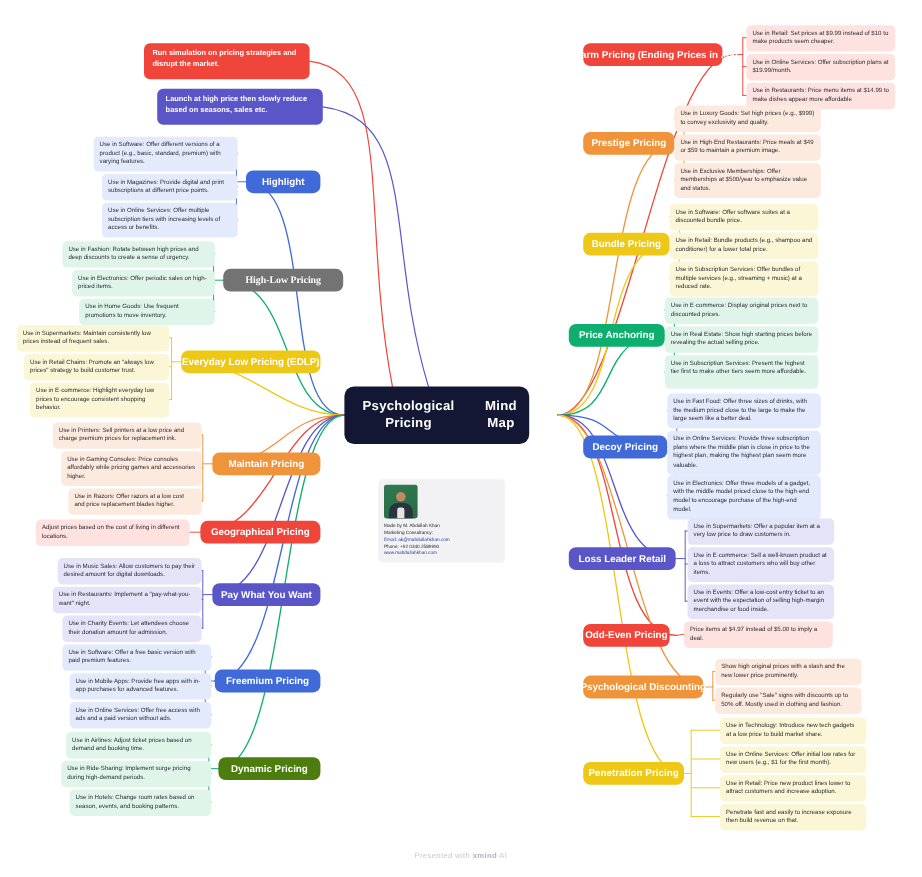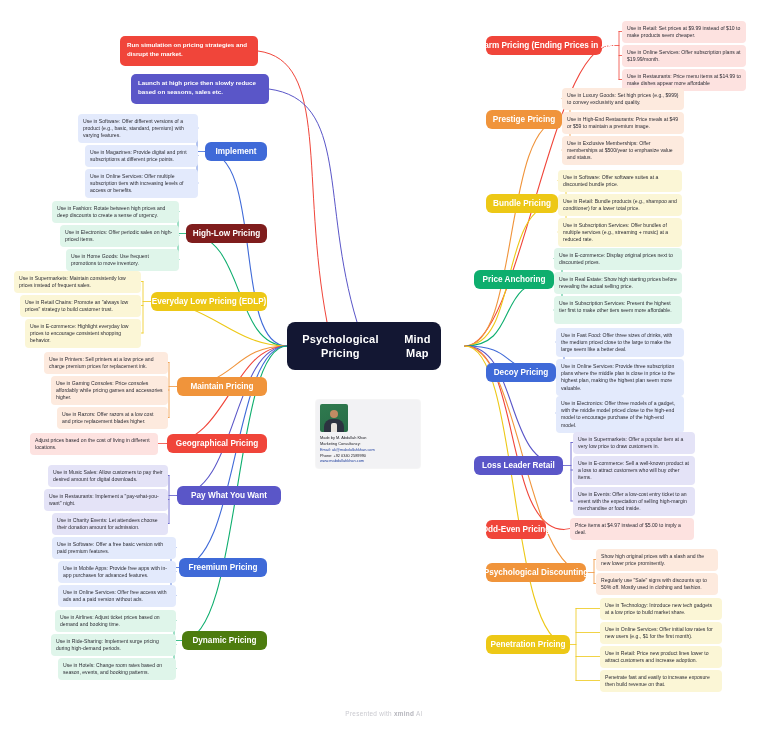--- a/index.html
+++ b/index.html
@@ -199,39 +199,39 @@
       <path d="M576,608.5 L576,680.5" stroke="#edc816" fill="none" stroke-width="0.8" stroke-linecap="round"></path>
       <path d="M568,644.5 L576,644.5" stroke="#edc816" fill="none" stroke-width="0.8" stroke-linecap="round"></path>
       <path d="M576,608.5 L600,608.5" stroke="#edc816" fill="none" stroke-width="0.8" stroke-linecap="round"></path>
       <path d="M576,632.5 L600,632.5" stroke="#edc816" fill="none" stroke-width="0.8" stroke-linecap="round"></path>
       <path d="M576,656.5 L600,656.5" stroke="#edc816" fill="none" stroke-width="0.8" stroke-linecap="round"></path>
       <path d="M576,680.5 L600,680.5" stroke="#edc816" fill="none" stroke-width="0.8" stroke-linecap="round"></path>
     </svg>
   <div id="nodes">
       <div class="note" style="left: 120px; top: 36px; width: 138px; min-height: 30px; background: rgb(240, 69, 58);">Run simulation on pricing strategies and disrupt the market.</div>
       <div class="note" style="left: 131px; top: 74px; width: 138px; min-height: 30px; background: rgb(90, 86, 200);">Launch at high price then slowly reduce based on seasons, sales etc.</div>
-      <div class="topic" style="left: 205px; top: 142px; width: 62px; min-height: 19px; background: rgb(63, 106, 216);">Implement</div>
+      <div class="topic" style="left: 205px; top: 142px; width: 62px; min-height: 19px; background: rgb(63, 106, 216);">Highlight</div>
       <div class="leaf" style="left: 78px; top: 114px; width: 120px; min-height: 28px; background: rgb(227, 234, 252);">Use in Software: Offer different versions of a product (e.g., basic, standard, premium) with varying features.</div>
       <div class="leaf" style="left: 85px; top: 145px; width: 113px; min-height: 21px; background: rgb(227, 234, 252);">Use in Magazines: Provide digital and print subscriptions at different price points.</div>
       <div class="leaf" style="left: 85px; top: 169px; width: 113px; min-height: 28px; background: rgb(227, 234, 252);">Use in Online Services: Offer multiple subscription tiers with increasing levels of access or benefits.</div>
-      <div class="topic" style="left: 186px; top: 224px; width: 81px; min-height: 19px; background: #7f1d1d;">High-Low Pricing</div>
+      <div class="topic" style="left: 186px; top: 224px; width: 100px; min-height: 19px; background: #737373; font-family: Liberation Serif, serif;">High-Low Pricing</div>
       <div class="leaf" style="left: 52px; top: 201px; width: 127px; min-height: 21px; background: rgb(223, 245, 234);">Use in Fashion: Rotate between high prices and deep discounts to create a sense of urgency.</div>
       <div class="leaf" style="left: 60px; top: 225px; width: 119px; min-height: 21px; background: rgb(223, 245, 234);">Use in Electronics: Offer periodic sales on high-priced items.</div>
       <div class="leaf" style="left: 66px; top: 249px; width: 113px; min-height: 21px; background: rgb(223, 245, 234);">Use in Home Goods: Use frequent promotions to move inventory.</div>
       <div class="topic" style="left: 151px; top: 292px; width: 116px; min-height: 19px; background: rgb(237, 200, 22);">Everyday Low Pricing (EDLP)</div>
       <div class="leaf" style="left: 14px; top: 271px; width: 127px; min-height: 21px; background: rgb(251, 246, 214);">Use in Supermarkets: Maintain consistently low prices instead of frequent sales.</div>
       <div class="leaf" style="left: 20px; top: 295px; width: 121px; min-height: 21px; background: rgb(251, 246, 214);">Use in Retail Chains: Promote an "always low prices" strategy to build customer trust.</div>
       <div class="leaf" style="left: 25px; top: 319px; width: 116px; min-height: 28px; background: rgb(251, 246, 214);">Use in E-commerce: Highlight everyday low prices to encourage consistent shopping behavior.</div>
       <div class="topic" style="left: 177px; top: 377px; width: 90px; min-height: 19px; background: rgb(240, 148, 59);">Maintain Pricing</div>
       <div class="leaf" style="left: 44px; top: 352px; width: 124px; min-height: 21px; background: rgb(253, 234, 222);">Use in Printers: Sell printers at a low price and charge premium prices for replacement ink.</div>
       <div class="leaf" style="left: 51px; top: 376px; width: 117px; min-height: 28px; background: rgb(253, 234, 222);">Use in Gaming Consoles: Price consoles affordably while pricing games and accessories higher.</div>
       <div class="leaf" style="left: 57px; top: 407px; width: 111px; min-height: 21px; background: rgb(253, 234, 222);">Use in Razors: Offer razors at a low cost and price replacement blades higher.</div>
       <div class="topic" style="left: 167px; top: 434px; width: 100px; min-height: 19px; background: rgb(240, 69, 58);">Geographical Pricing</div>
       <div class="leaf" style="left: 30px; top: 433px; width: 128px; min-height: 21px; background: rgb(253, 226, 224);">Adjust prices based on the cost of living in different locations.</div>
-      <div class="topic" style="left: 177px; top: 486px; width: 104px; min-height: 19px; background: rgb(90, 86, 200);">Pay What You Want</div>
+      <div class="topic" style="left: 177px; top: 486px; width: 90px; min-height: 19px; background: rgb(90, 86, 200);">Pay What You Want</div>
       <div class="leaf" style="left: 48px; top: 465px; width: 120px; min-height: 21px; background: rgb(228, 227, 247);">Use in Music Sales: Allow customers to pay their desired amount for digital downloads.</div>
       <div class="leaf" style="left: 44px; top: 489px; width: 124px; min-height: 21px; background: rgb(228, 227, 247);">Use in Restaurants: Implement a "pay-what-you-want" night.</div>
       <div class="leaf" style="left: 52px; top: 513px; width: 116px; min-height: 21px; background: rgb(228, 227, 247);">Use in Charity Events: Let attendees choose their donation amount for admission.</div>
       <div class="topic" style="left: 179px; top: 558px; width: 88px; min-height: 19px; background: rgb(63, 106, 216);">Freemium Pricing</div>
       <div class="leaf" style="left: 52px; top: 537px; width: 124px; min-height: 21px; background: rgb(227, 234, 252);">Use in Software: Offer a free basic version with paid premium features.</div>
       <div class="leaf" style="left: 58px; top: 561px; width: 118px; min-height: 21px; background: rgb(227, 234, 252);">Use in Mobile Apps: Provide free apps with in-app purchases for advanced features.</div>
       <div class="leaf" style="left: 58px; top: 585px; width: 118px; min-height: 21px; background: rgb(227, 234, 252);">Use in Online Services: Offer free access with ads and a paid version without ads.</div>
       <div class="topic" style="left: 182px; top: 631px; width: 85px; min-height: 19px; background: #4d7c0f;">Dynamic Pricing</div>
       <div class="leaf" style="left: 55px; top: 610px; width: 121px; min-height: 21px; background: rgb(223, 245, 234);">Use in Airlines: Adjust ticket prices based on demand and booking time.</div>
       <div class="leaf" style="left: 51px; top: 634px; width: 125px; min-height: 21px; background: rgb(223, 245, 234);">Use in Ride-Sharing: Implement surge pricing during high-demand periods.</div>
@@ -253,21 +253,21 @@
       <div class="leaf" style="left: 554px; top: 272px; width: 128px; min-height: 21px; background: rgb(223, 245, 234);">Use in Real Estate: Show high starting prices before revealing the actual selling price.</div>
       <div class="leaf" style="left: 554px; top: 296px; width: 128px; min-height: 28px; background: rgb(223, 245, 234);">Use in Subscription Services: Present the highest tier first to make other tiers seem more affordable.</div>
       <div class="topic" style="left: 486px; top: 363px; width: 70px; min-height: 19px; background: rgb(63, 106, 216);">Decoy Pricing</div>
       <div class="leaf" style="left: 556px; top: 328px; width: 128px; min-height: 28px; background: rgb(227, 234, 252);">Use in Fast Food: Offer three sizes of drinks, with the medium priced close to the large to make the large seem like a better deal.</div>
       <div class="leaf" style="left: 556px; top: 359px; width: 128px; min-height: 34px; background: rgb(227, 234, 252);">Use in Online Services: Provide three subscription plans where the middle plan is close in price to the highest plan, making the highest plan seem more valuable.</div>
       <div class="leaf" style="left: 556px; top: 396px; width: 128px; min-height: 34px; background: rgb(227, 234, 252);">Use in Electronics: Offer three models of a gadget, with the middle model priced close to the high-end model to encourage purchase of the high-end model.</div>
       <div class="topic" style="left: 474px; top: 456px; width: 89px; min-height: 19px; background: rgb(90, 86, 200);">Loss Leader Retail</div>
       <div class="leaf" style="left: 573px; top: 432px; width: 122px; min-height: 21px; background: rgb(228, 227, 247);">Use in Supermarkets: Offer a popular item at a very low price to draw customers in.</div>
       <div class="leaf" style="left: 573px; top: 456px; width: 122px; min-height: 28px; background: rgb(228, 227, 247);">Use in E-commerce: Sell a well-known product at a loss to attract customers who will buy other items.</div>
       <div class="leaf" style="left: 573px; top: 487px; width: 122px; min-height: 28px; background: rgb(228, 227, 247);">Use in Events: Offer a low-cost entry ticket to an event with the expectation of selling high-margin merchandise or food inside.</div>
-      <div class="topic" style="left: 486px; top: 520px; width: 60px; min-height: 19px; background: rgb(240, 69, 58);">Odd-Even Pricing</div>
+      <div class="topic" style="left: 486px; top: 520px; width: 72px; min-height: 19px; background: rgb(240, 69, 58);">Odd-Even Pricing</div>
       <div class="leaf" style="left: 570px; top: 518px; width: 124px; min-height: 21px; background: rgb(253, 226, 224);">Price items at $4.97 instead of $5.00 to imply a deal.</div>
       <div class="topic" style="left: 486px; top: 563px; width: 100px; min-height: 19px; background: rgb(240, 148, 59);">Psychological Discounting</div>
       <div class="leaf" style="left: 596px; top: 549px; width: 122px; min-height: 21px; background: rgb(253, 234, 222);">Show high original prices with a slash and the new lower price prominently.</div>
       <div class="leaf" style="left: 596px; top: 573px; width: 122px; min-height: 21px; background: rgb(253, 234, 222);">Regularly use "Sale" signs with discounts up to 50% off. Mostly used in clothing and fashion.</div>
       <div class="topic" style="left: 486px; top: 635px; width: 84px; min-height: 19px; background: rgb(237, 200, 22);">Penetration Pricing</div>
       <div class="leaf" style="left: 600px; top: 598px; width: 122px; min-height: 21px; background: rgb(251, 246, 214);">Use in Technology: Introduce new tech gadgets at a low price to build market share.</div>
       <div class="leaf" style="left: 600px; top: 622px; width: 122px; min-height: 21px; background: rgb(251, 246, 214);">Use in Online Services: Offer initial low rates for new users (e.g., $1 for the first month).</div>
       <div class="leaf" style="left: 600px; top: 646px; width: 122px; min-height: 21px; background: rgb(251, 246, 214);">Use in Retail: Price new product lines lower to attract customers and increase adoption.</div>
       <div class="leaf" style="left: 600px; top: 670px; width: 122px; min-height: 21px; background: rgb(251, 246, 214);">Penetrate fast and easily to increase exposure then build revenue on that.</div>
     </div>

